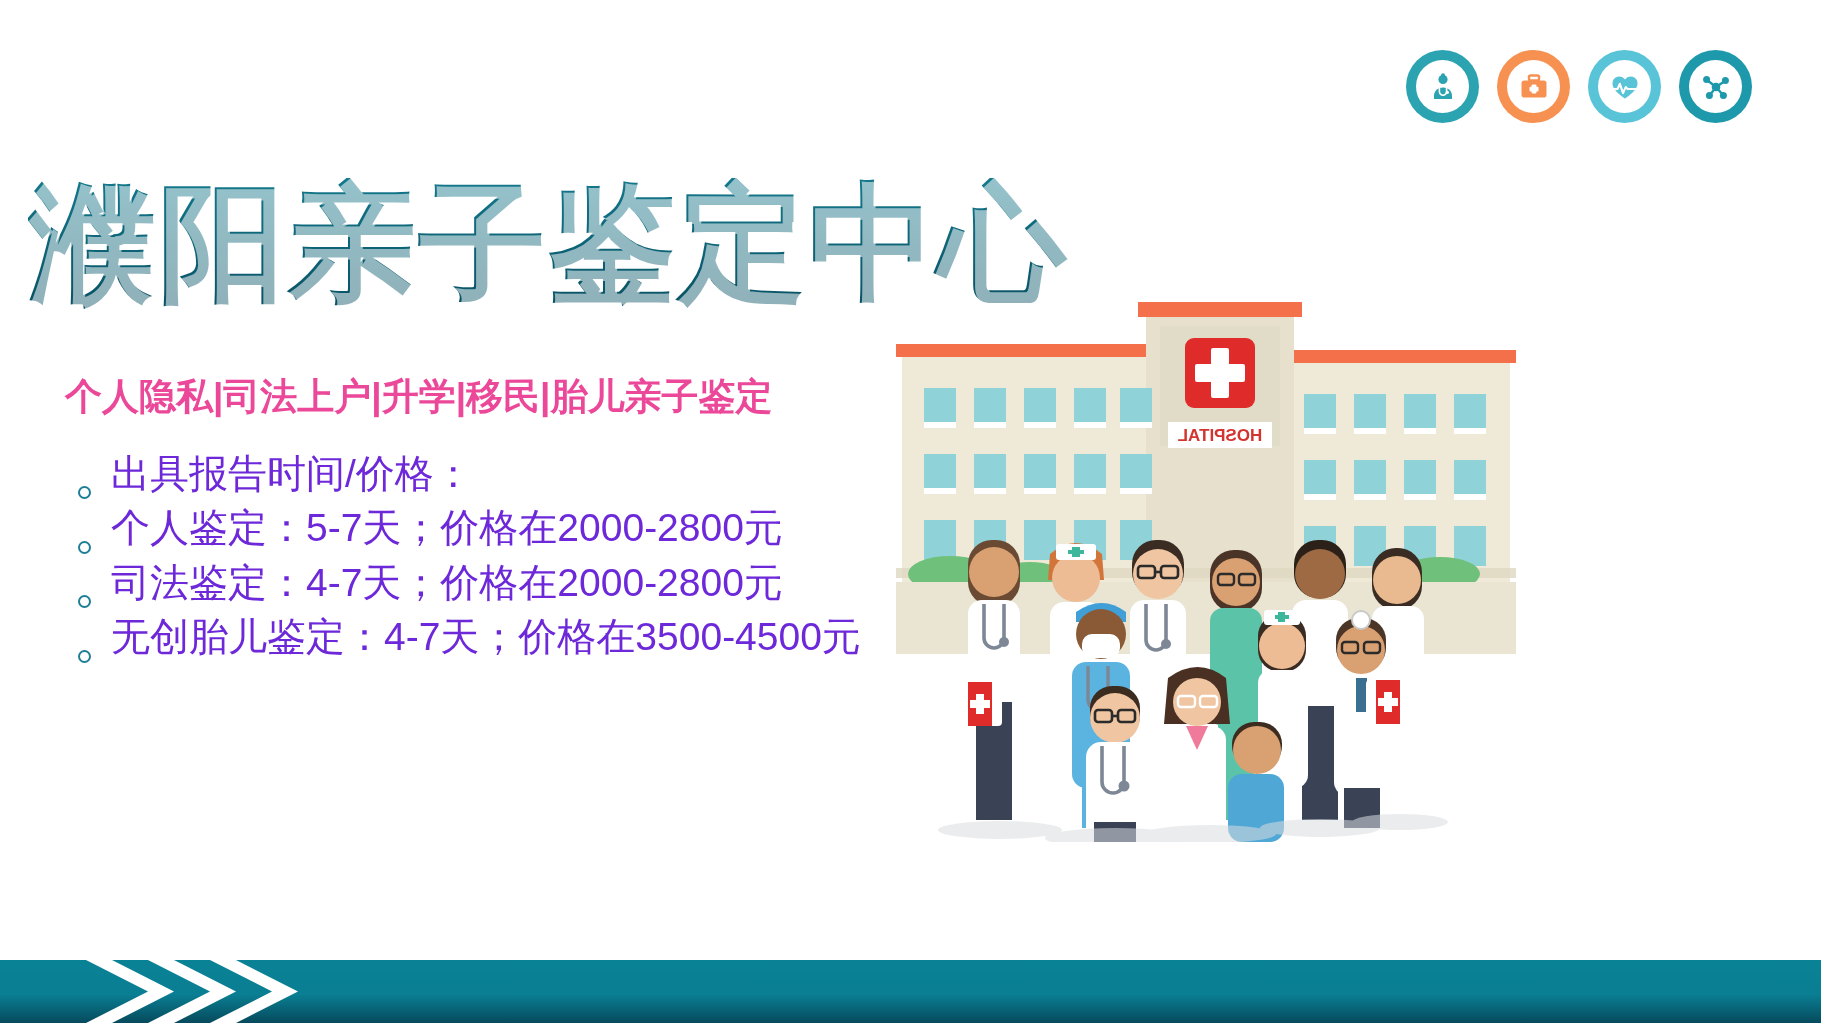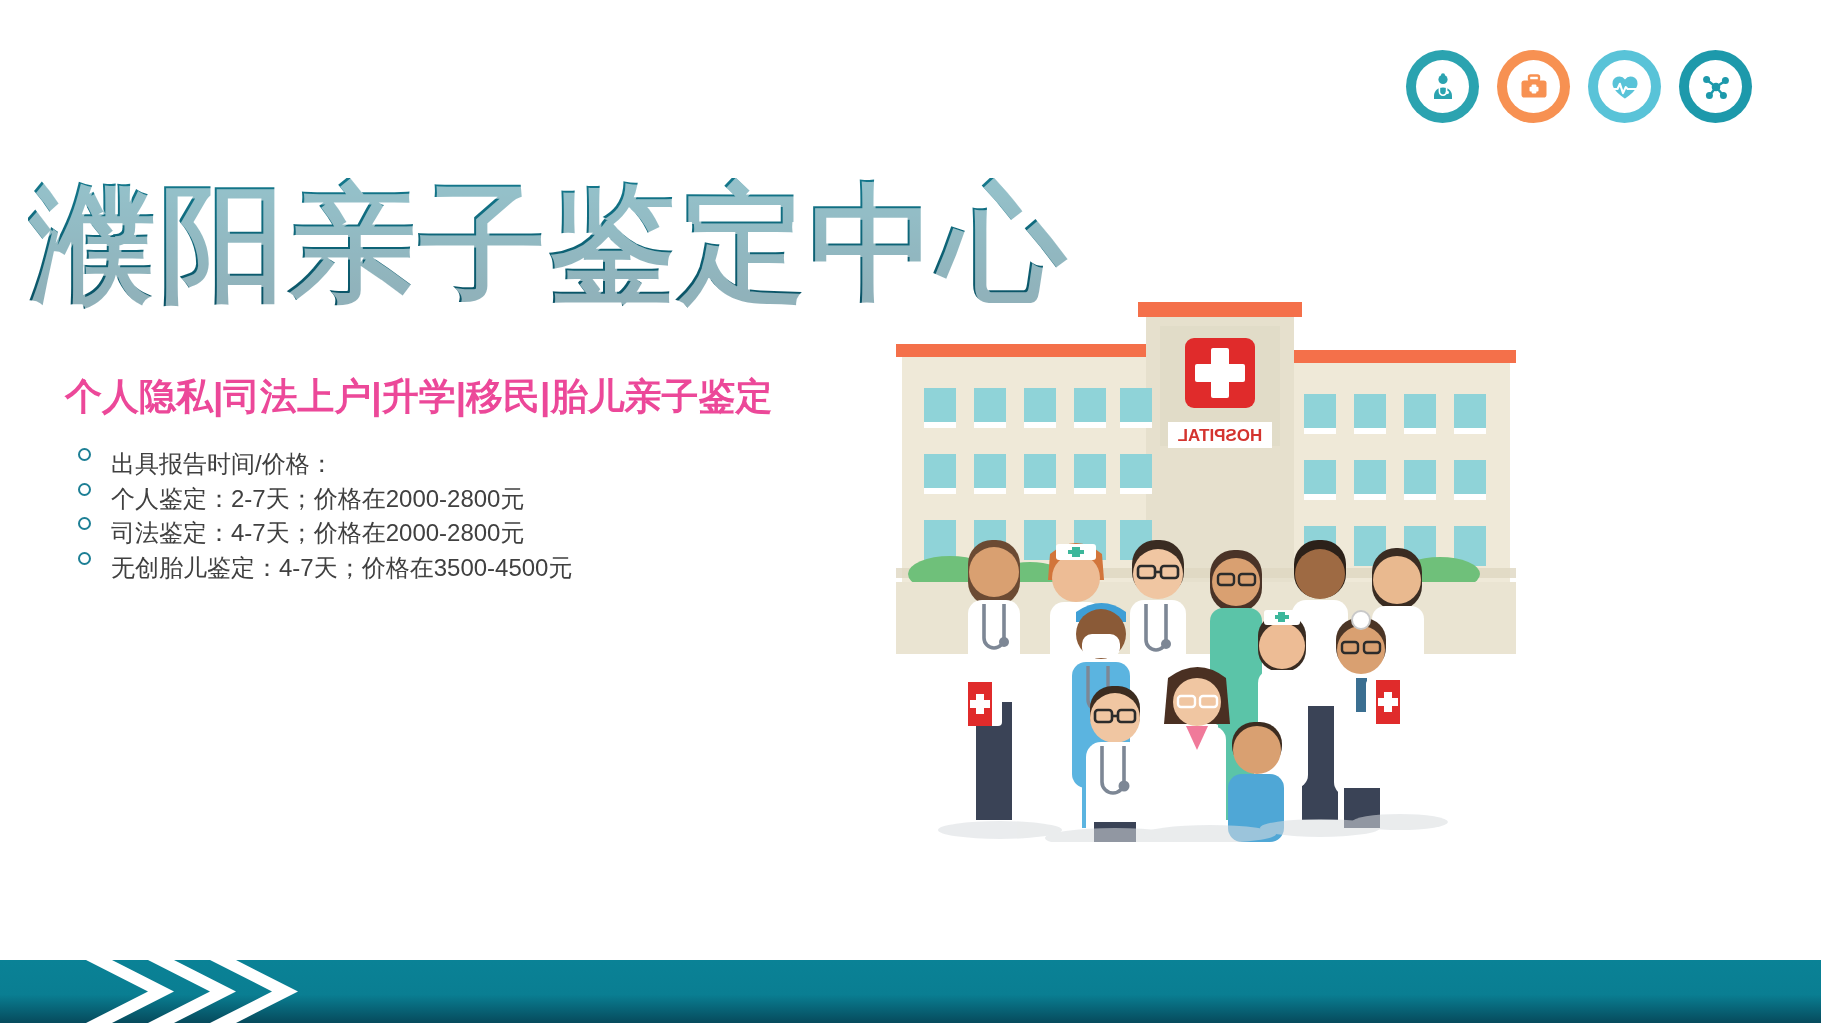--- a/index.html
+++ b/index.html
@@ -83,23 +83,23 @@
   .bullets {
     position: absolute;
     left: 78px;
     top: 448px;
     list-style: none;
     margin: 0;
     padding: 0;
   }
   .bullets li {
     display: flex;
-    align-items: flex-start;
-    font-size: 24px;
-    color: #404040;
+    align-items: flex-end;
+    font-size: 39px;
+    color: #6d28d9;
     line-height: 1.32;
     white-space: nowrap;
     margin-bottom: 3px;
   }
   .bullet-dot {
     flex: 0 0 auto;
     width: 13px;
     height: 13px;
     border: 2px solid #1d7f95;
     border-radius: 50%;
@@ -190,21 +190,21 @@
 
   <div class="subtitle">个人隐私|司法上户|升学|移民|胎儿亲子鉴定</div>
 
   <ul class="bullets">
     <li>
       <span class="bullet-dot"></span>
       <span>出具报告时间/价格：</span>
     </li>
     <li>
       <span class="bullet-dot"></span>
-      <span>个人鉴定：2-7天；价格在2000-2800元</span>
+      <span>个人鉴定：5-7天；价格在2000-2800元</span>
     </li>
     <li>
       <span class="bullet-dot"></span>
       <span>司法鉴定：4-7天；价格在2000-2800元</span>
     </li>
     <li>
       <span class="bullet-dot"></span>
       <span>无创胎儿鉴定：4-7天；价格在3500-4500元</span>
     </li>
   </ul>

